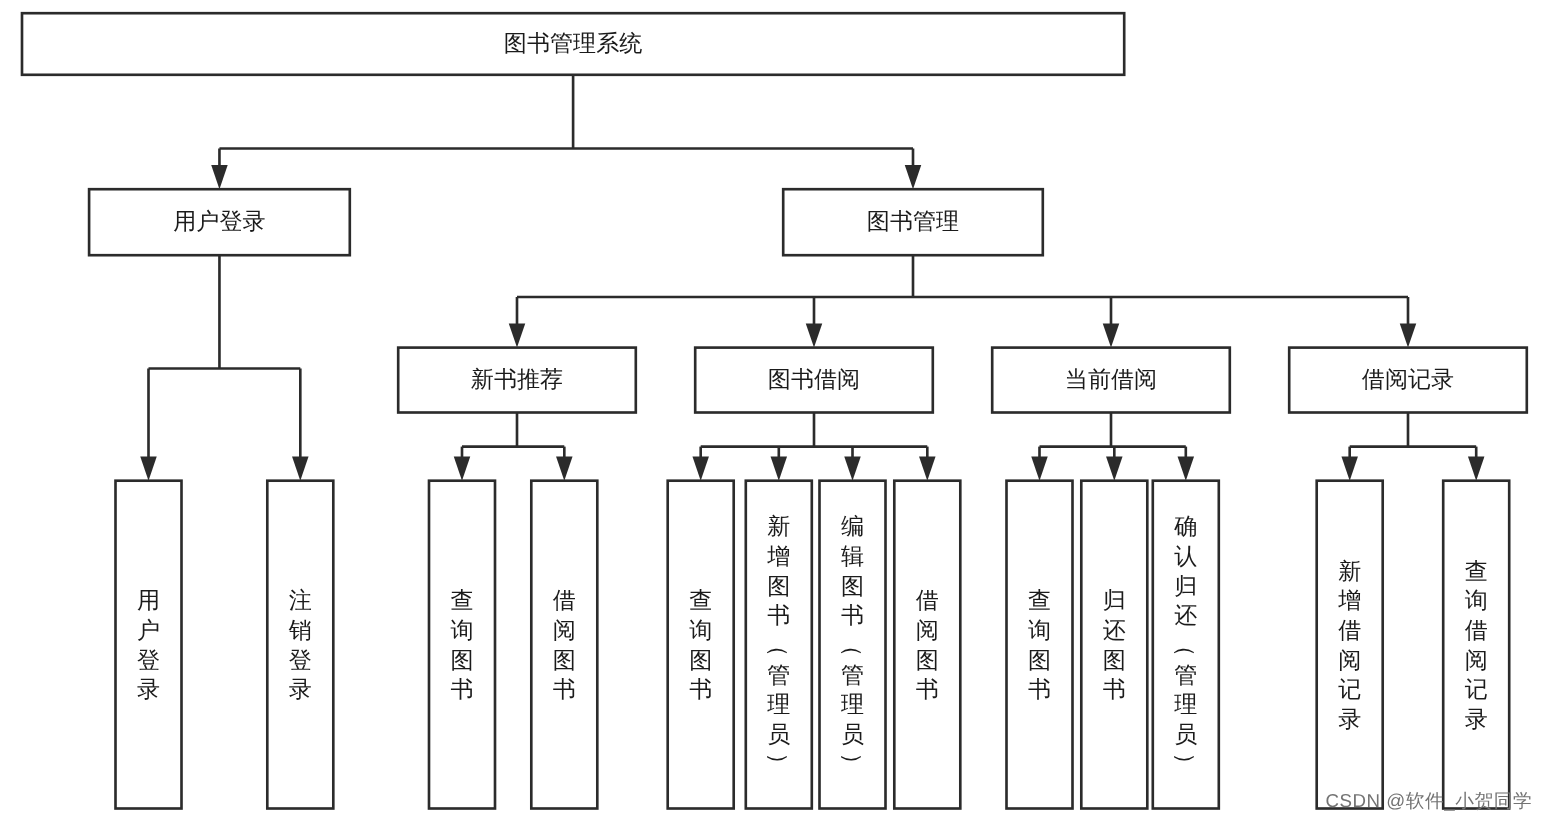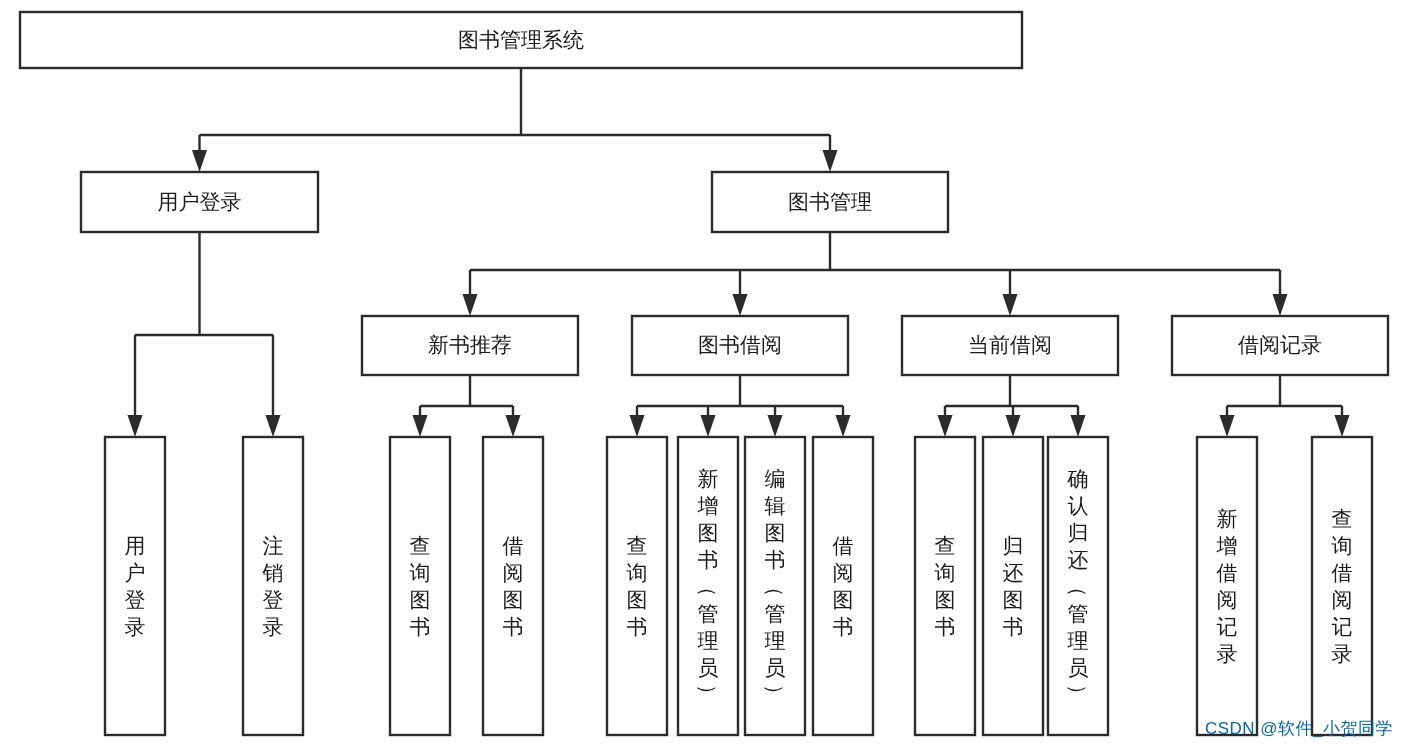--- a/index.html
+++ b/index.html
@@ -55,21 +55,21 @@
     stroke-linecap: butt;
   }
   .connector-arrowhead {
     fill: #2b2b2b;
     stroke: none;
   }
   .watermark-text {
     position: absolute;
     right: 12px;
     bottom: 7px;
-    color: #0369a1;
+    color: #737373;
     font-size: 17px;
     font-family: "Liberation Sans", "DejaVu Sans", sans-serif;
     letter-spacing: 0.5px;
     user-select: none;
     white-space: nowrap;
   }
 </style>
 </head>
 <body>
 

